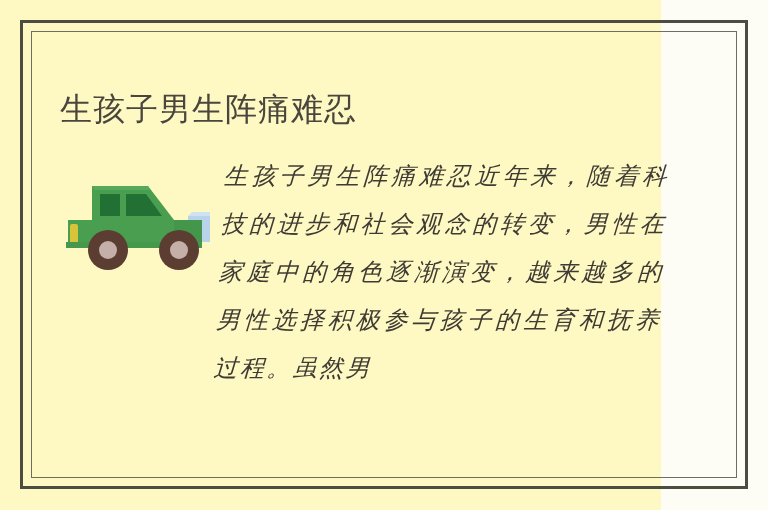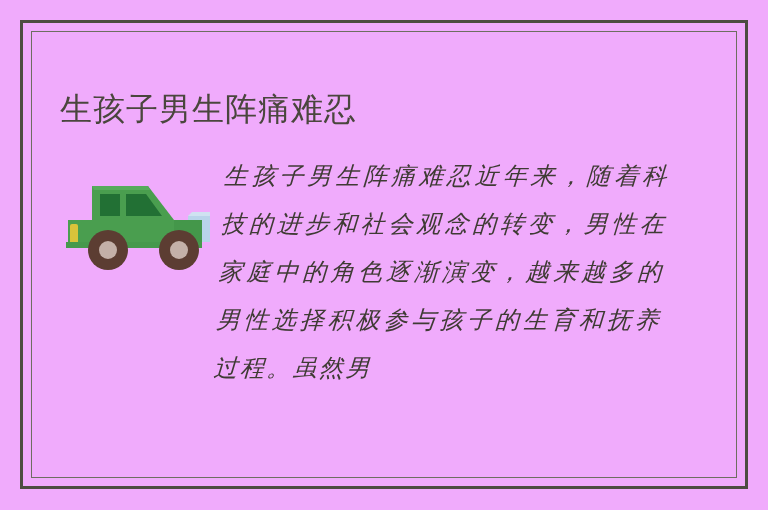--- a/index.html
+++ b/index.html
@@ -10,23 +10,23 @@
   body {
     width: 768px;
     height: 510px;
     background: #fdfcf5;
     font-family: "Liberation Sans", "DejaVu Sans", sans-serif;
     overflow: hidden;
   }
 
   .page {
     position: relative;
-    width: 768px;
+    width: 661px;
     height: 510px;
-    background: #f0abfc;
+    background: #fef9c3;
     box-sizing: border-box;
   }
 
   
   .frame-outer {
     position: absolute;
     left: 20px;
     top: 20px;
     width: 728px;
     height: 469px;

